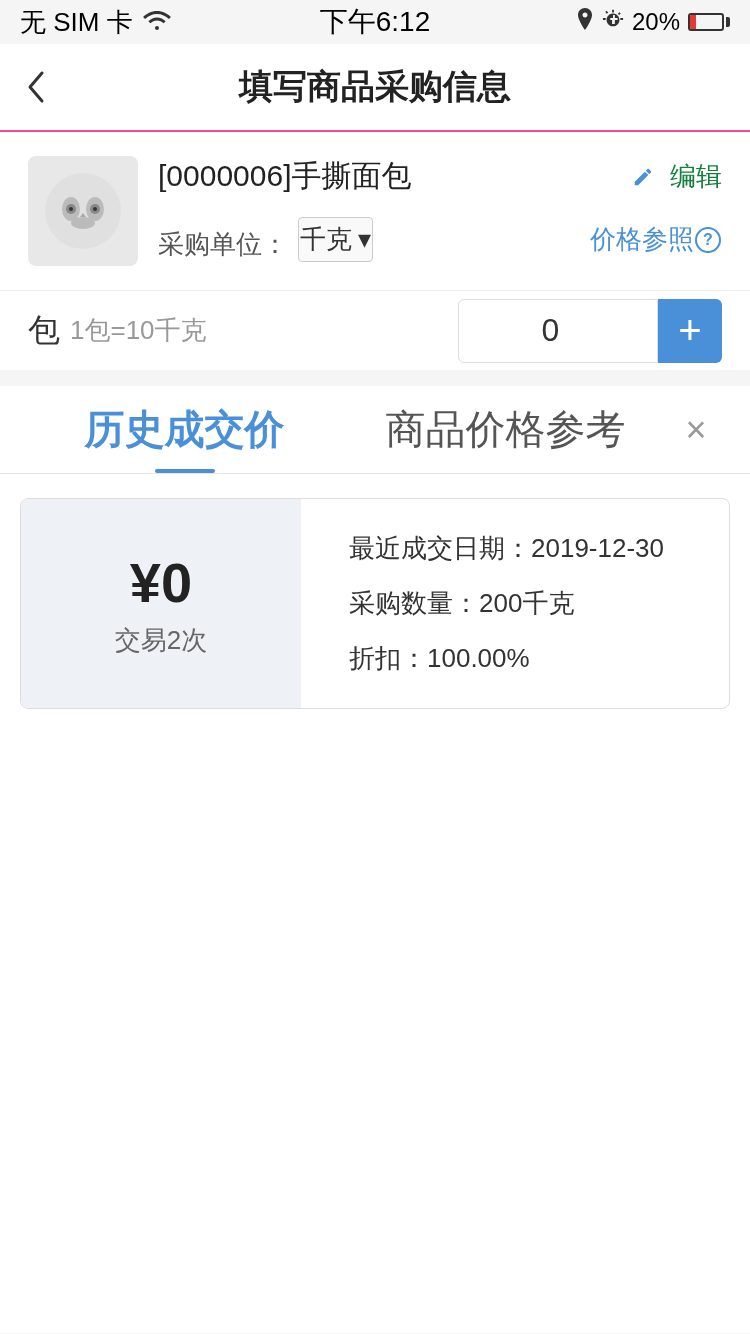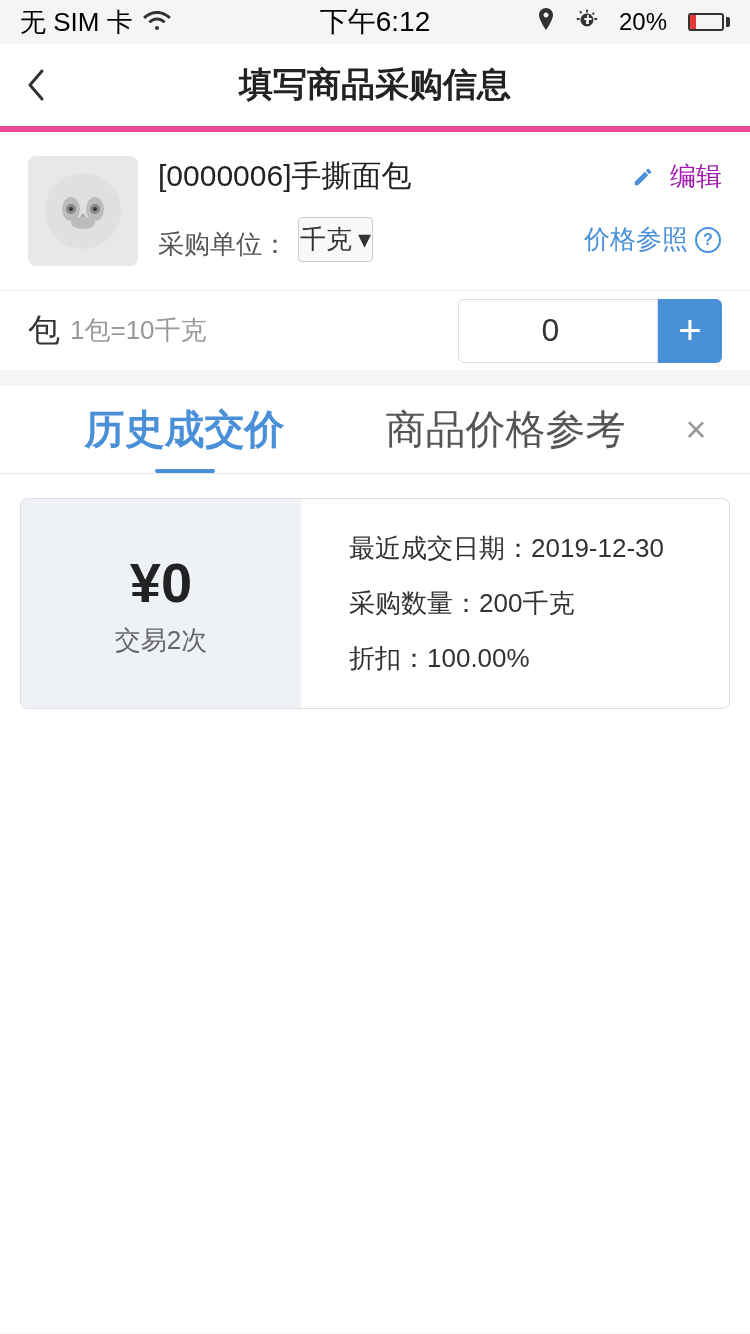--- a/index.html
+++ b/index.html
@@ -33,21 +33,21 @@
     .status-center {
       font-size: 28px;
       font-weight: 500;
       position: absolute;
       left: 50%;
       transform: translateX(-50%);
     }
     .status-right {
       display: flex;
       align-items: center;
-      gap: 21px;
+      gap: 8px;
       font-size: 24px;
     }
     .battery-icon {
       display: inline-flex;
       align-items: center;
       gap: 2px;
     }
     .battery-body {
       width: 36px;
       height: 18px;
@@ -70,21 +70,21 @@
     }
 
     
     .nav-bar {
       width: 750px;
       height: 88px;
       background: #ffffff;
       display: flex;
       align-items: center;
       padding: 0 24px;
-      border-bottom: 6px solid #ec4899;
+      border-bottom: 2px solid #ec4899;
       position: relative;
     }
     .back-button {
       font-size: 40px;
       color: #333;
       cursor: pointer;
       display: flex;
       align-items: center;
     }
     .nav-title {
@@ -127,21 +127,21 @@
       align-items: center;
       margin-bottom: 20px;
     }
     .product-name {
       font-size: 30px;
       color: #222;
       font-weight: 500;
     }
     .edit-link {
       font-size: 26px;
-      color: #a21caf;
+      color: #15803d;
       display: flex;
       align-items: center;
       gap: 16px;
       cursor: pointer;
     }
     .purchase-unit-row {
       display: flex;
       justify-content: space-between;
       align-items: center;
     }
@@ -162,21 +162,20 @@
       font-size: 26px;
       color: #333;
       background: #f9f9f9;
       cursor: pointer;
     }
     .price-ref {
       font-size: 26px;
       color: #4a90d9;
       display: flex;
       align-items: center;
-      gap: 6px;
       cursor: pointer;
     }
 
     
     .quantity-section {
       background: #fff;
       padding: 0 28px;
       height: 80px;
       display: flex;
       align-items: center;

